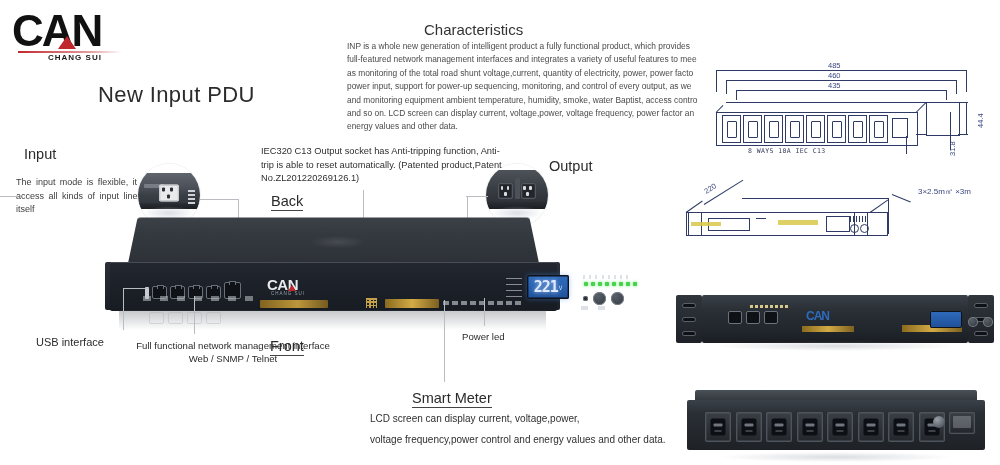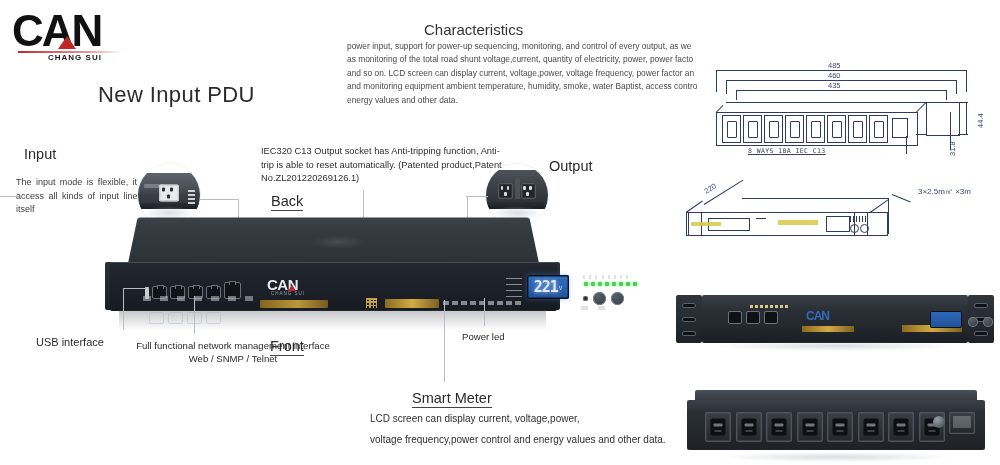--- a/index.html
+++ b/index.html
@@ -231,24 +231,26 @@
     <span class="mark">CAN</span>
     <span class="tri"></span>
     <span class="rule"></span>
     <span class="sub">CHANG SUI</span>
   </div>
 
   <div class="abs" id="title">New Input PDU</div>
 
   <div class="abs" id="char-title">Characteristics</div>
   <div class="abs" id="char-body">
+    <span>INP is a whole new generation of intelligent product a fully functional product, which provides</span>
+    <span>full-featured network management interfaces and integrates a variety of useful features to mee</span>
+    <span>as monitoring of the total road shunt voltage,current, quantity of electricity, power, power facto</span>
     <span>power input, support for power-up sequencing, monitoring, and control of every output, as we</span>
-    <span>as monitoring of the total road shunt voltage,current, quantity of electricity, power, power facto</span>
+    <span>and monitoring equipment ambient temperature, humidity, smoke, water Baptist, access contro</span>
     <span>and so on. LCD screen can display current, voltage,power, voltage frequency, power factor an</span>
-    <span>and monitoring equipment ambient temperature, humidity, smoke, water Baptist, access contro</span>
     <span>energy values and other data.</span>
   </div>
 
   <div class="abs seclabel" id="input-head">Input</div>
   <div class="abs note" id="input-note">The input mode is flexible, it can access all kinds of input lines by itself</div>
 
   <div class="inset" id="inset-input">
     <div class="body"></div>
     <div class="dev"></div>
     <div class="tag"></div>
@@ -395,21 +397,21 @@
 
     <div class="tdsock" style="left:22px;top:63px;"></div>
     <div class="tdsock" style="left:43px;top:63px;"></div>
     <div class="tdsock" style="left:64px;top:63px;"></div>
     <div class="tdsock" style="left:85px;top:63px;"></div>
     <div class="tdsock" style="left:106px;top:63px;"></div>
     <div class="tdsock" style="left:127px;top:63px;"></div>
     <div class="tdsock" style="left:148px;top:63px;"></div>
     <div class="tdsock" style="left:169px;top:63px;"></div>
     <div class="tdbox" style="left:192px;top:66px;width:14px;height:18px;"></div>
-    <div class="cap" style="left:48px;top:95px;text-decoration:underline;">8 WAYS 10A IEC C13</div>
+    <div class="cap" style="left:48px;top:95px;">8 WAYS 10A IEC C13</div>
 
     <div class="tdbox" style="left:226px;top:50px;width:32px;height:32px;"></div>
     <div class="ln lnv" style="left:266px;top:50px;height:32px;"></div>
     <div class="ln lnh" style="left:258px;top:50px;width:10px;"></div>
     <div class="ln lnh" style="left:258px;top:82px;width:10px;"></div>
     <div class="dimtxt rot" style="left:276px;top:76px;">44.4</div>
     <div class="ln lnv" style="left:250px;top:60px;height:38px;"></div>
     <div class="dimtxt rot" style="left:248px;top:104px;">31.8</div>
 
     <div class="ln lnv" style="left:206px;top:84px;height:18px;"></div>

